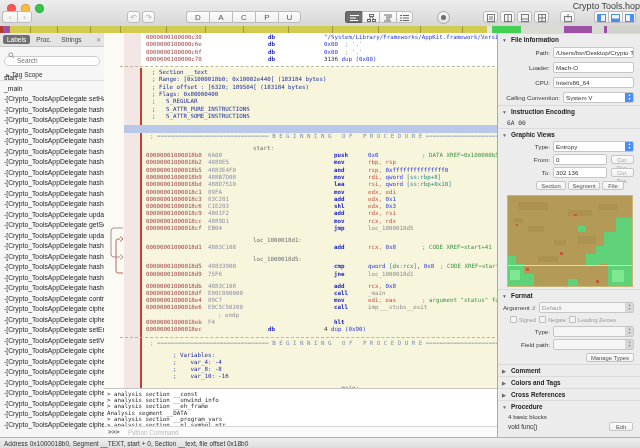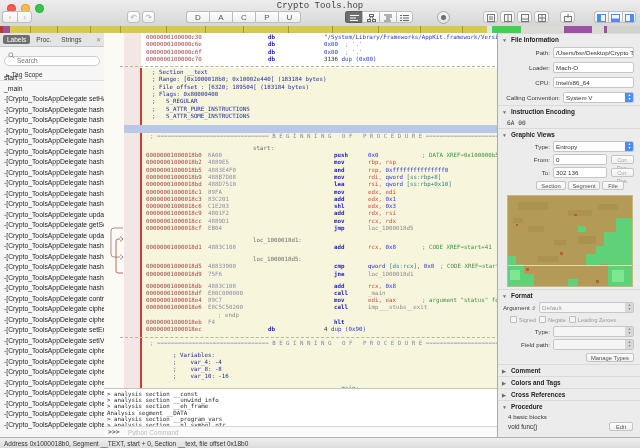--- a/index.html
+++ b/index.html
@@ -5,21 +5,21 @@
   html,body{margin:0;padding:0;background:#9a9a9a;}
   .window{position:relative;width:640px;height:448px;background:#fff;overflow:hidden;
           font-family:"Liberation Sans",sans-serif;-webkit-font-smoothing:antialiased;}
 
   
   .titlebar{position:absolute;left:0;top:0;width:640px;height:26px;
             background:linear-gradient(#ededed,#d7d7d7);border-bottom:1px solid #a9a9a9;}
   .traffic{position:absolute;left:7px;top:4px;display:flex;gap:5px;}
   .tl{width:7px;height:7px;border-radius:50%;display:inline-block;border:.5px solid rgba(0,0,0,.15);}
   .tl.red{background:#fc5753}.tl.yellow{background:#fdbc40}.tl.green{background:#33c748}
-  .wtitle{position:absolute;left:0;right:0;top:1px;text-align:center;font-size:9px;color:#3e3e3e;font-family:Liberation Mono, monospace;}
+  .wtitle{position:absolute;left:0;right:0;top:1px;text-align:right;font-size:9px;color:#3e3e3e;}
   .toolbar{position:absolute;left:0;top:11px;right:0;height:14px;}
   .seg{position:absolute;top:0;display:flex;}
   .tbtn{box-sizing:border-box;height:12px;border:1px solid #bcbcbc;background:linear-gradient(#fdfdfd,#efefef);
         color:#555;font-size:8px;line-height:9px;text-align:center;padding:0;margin:0;
         font-family:"Liberation Sans",sans-serif;}
   .seg .tbtn{border-right-width:0;}
   .seg .tbtn:first-child{border-radius:3px 0 0 3px;}
   .seg .tbtn:last-child{border-radius:0 3px 3px 0;border-right-width:1px;}
   .tbtn.single{position:absolute;border-radius:3px;}
   .tbtn.dis{color:#b3b3b3;}

